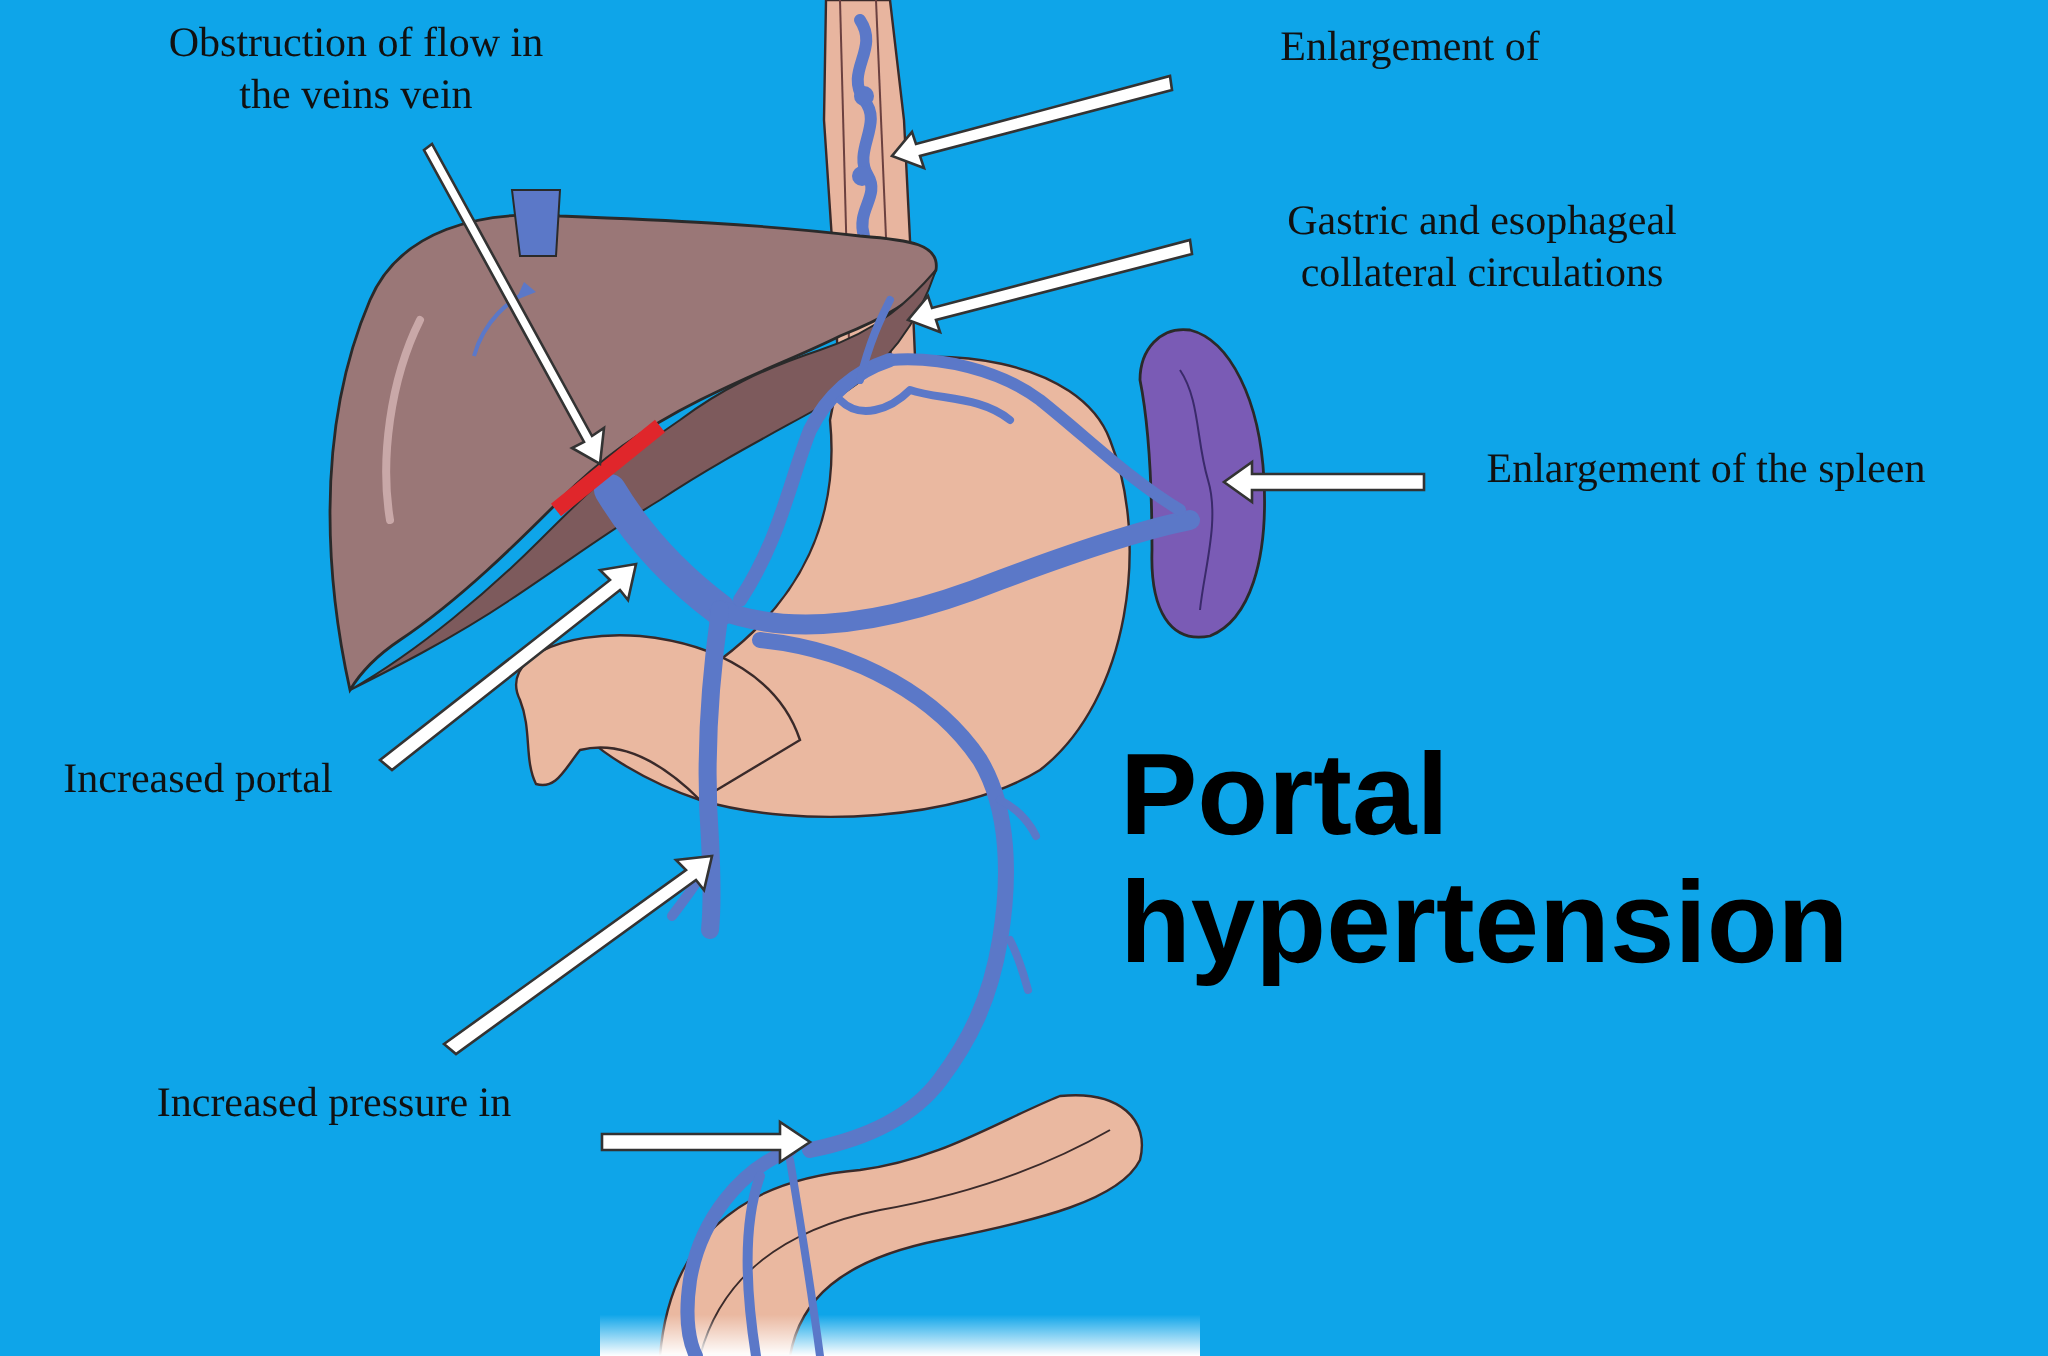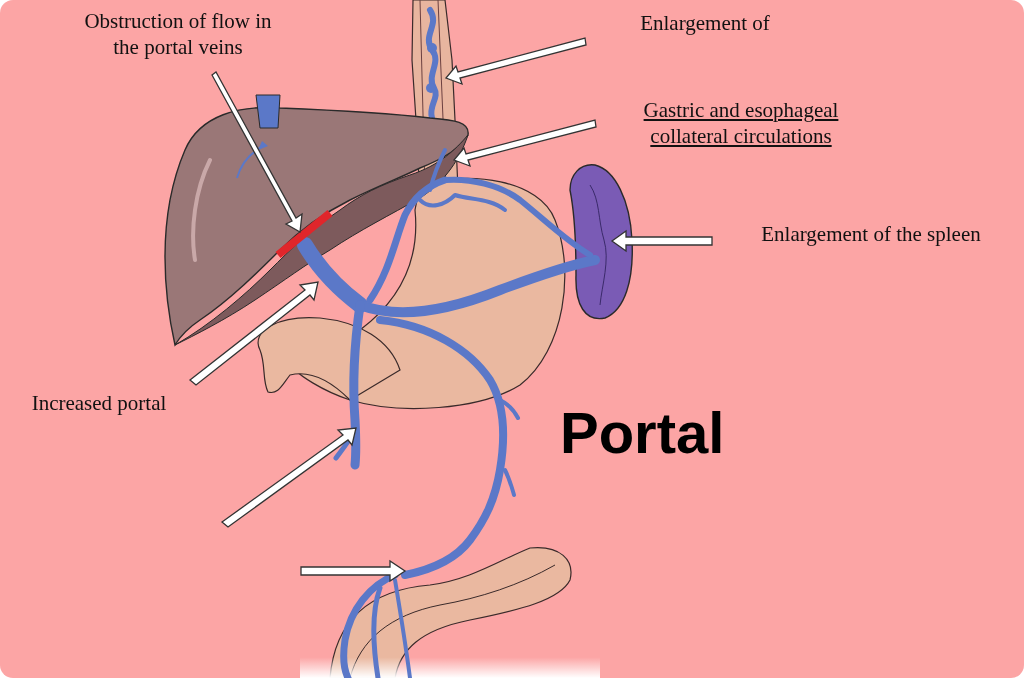--- a/index.html
+++ b/index.html
@@ -1,19 +1,19 @@
 <!DOCTYPE html>
 <html><head>
 <meta charset="utf-8">
 <style>
   html, body { margin:0; padding:0; background:#ffffff; }
-  #stage { position:relative; width:1024px; height:678px; overflow:hidden; background:#fca5a5;border-radius:13px; }
+  #stage { position:relative; width:1024px; height:678px; overflow:hidden; background:#0ea5e9; }
   svg#art { position:absolute; left:0; top:0; }
   .lbl { position:absolute; font-family:"Liberation Serif", "DejaVu Serif", serif; font-size:21px; line-height:26px; color:#111; text-align:center; white-space:nowrap; }
-  .title { position:absolute; font-family:"Liberation Sans", "DejaVu Sans", sans-serif; font-weight:bold; font-size:58px; line-height:64px; color:#000; white-space:nowrap;margin-top:35px; }
+  .title { position:absolute; font-family:"Liberation Sans", "DejaVu Sans", sans-serif; font-weight:bold; font-size:58px; line-height:64px; color:#000; white-space:nowrap; }
 </style>
 </head>
 <body>
 
 <div id="stage">
 
   <svg id="art" width="1024" height="678" viewBox="0 0 1024 678">
     <defs>
       <linearGradient id="fadeBottom" x1="0" y1="0" x2="0" y2="1">
         <stop offset="0.85" stop-color="#ffffff" stop-opacity="0"></stop>
@@ -111,40 +111,42 @@
       </g>
 
       <g>
         <path d="M301,567 L301,575 L390,575 L390,581 L405,571 L390,561 L390,567 Z"></path>
       </g>
     </g>
   </svg>
 
   <div class="lbl" style="left:58px; top:8px; width:240px;">
     <div>Obstruction of flow in</div>
-    <div>the portal veins</div>
+    <div>the veins vein</div>
   </div>
 
   <div class="lbl" style="left:590px; top:10px; width:230px;">
     <div>Enlargement of</div>
   </div>
 
-  <div class="lbl" style="left:606px; top:97px; width:270px;text-decoration:underline;">
+  <div class="lbl" style="left:606px; top:97px; width:270px;">
     <div>Gastric and esophageal</div>
     <div>collateral circulations</div>
   </div>
 
-  <div class="lbl" style="left:726px; top:221px; width:290px;">
+  <div class="lbl" style="left:708px; top:221px; width:290px;">
     <div>Enlargement of the spleen</div>
   </div>
 
-  <div class="lbl" style="left:4px; top:390px; width:190px;">
+  <div class="lbl" style="left:4px; top:376px; width:190px;">
     <div>Increased portal</div>
   </div>
 
   <div class="lbl" style="left:42px; top:538px; width:250px;">
+    <div>Increased pressure in</div>
   </div>
 
   <div class="title" style="left:560px; top:366px;">
     <div>Portal</div>
+    <div>hypertension</div>
   </div>
 
 </div>
 
 </body></html>

